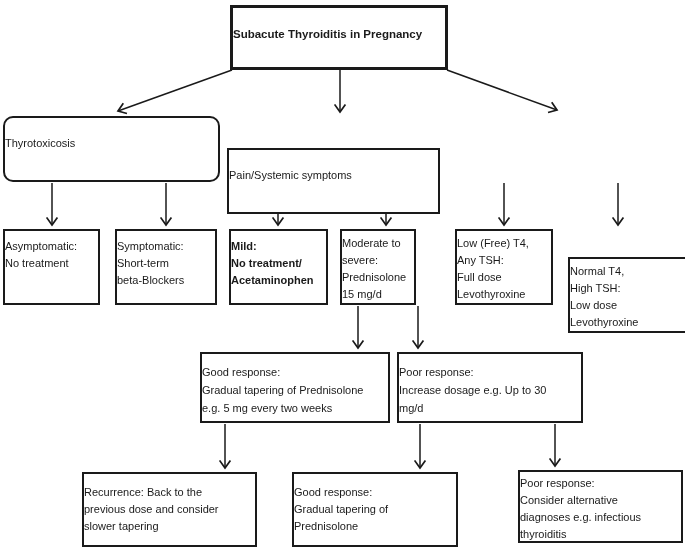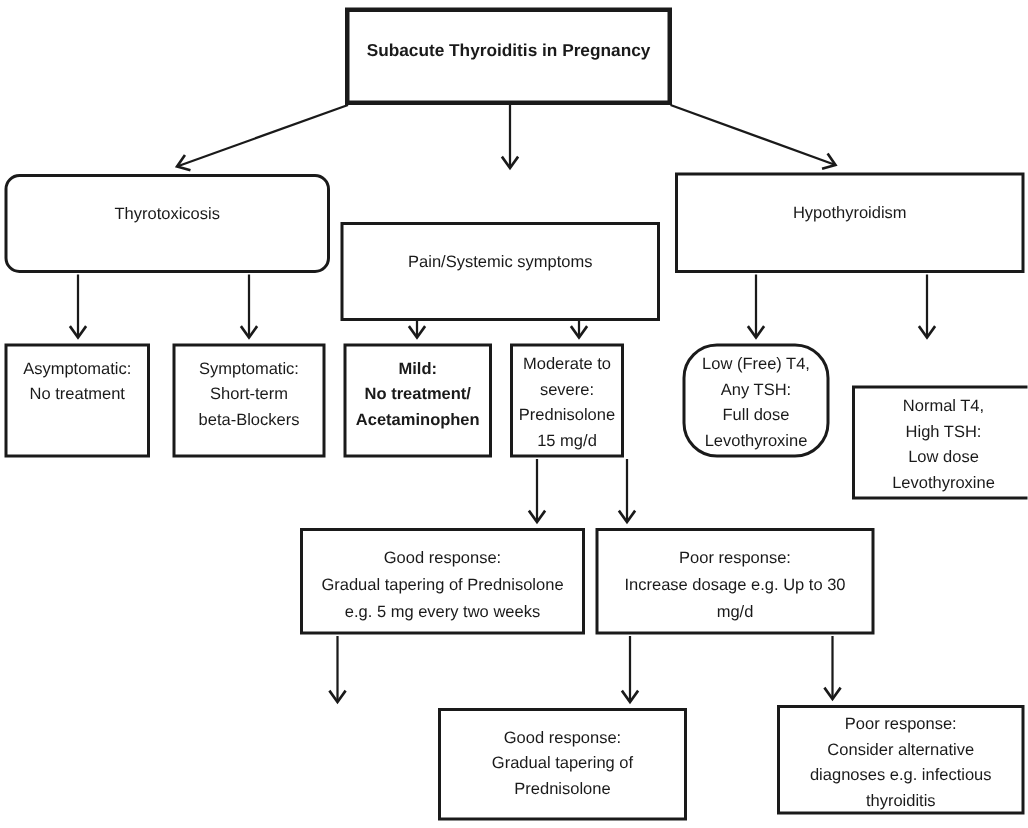--- a/index.html
+++ b/index.html
@@ -26,38 +26,37 @@
     fill: none;
   }
   .node {
     position: absolute;
     box-sizing: border-box;
     background: #ffffff;
     border: 2px solid #1a1a1a;
     color: #1a1a1a;
     font-size: 11px;
     line-height: 17px;
-    text-align: center;
     white-space: pre-line;
   }
   
   #n-root { left: 230px; top: 5px; width: 218px; height: 65px;
             border-width: 3px; font-weight: bold; font-size: 11.5px;
             padding-top: 18px; }
   
   #n-thyro { left: 3px;   top: 116px; width: 217px; height: 66px; padding-top: 17px; border-radius: 10px; }
   #n-pain  { left: 227px; top: 116px; width: 213px; height: 66px; padding-top: 17px; margin-top: 32px; }
   #n-hypo  { left: 450px; top: 115px; width: 233px; height: 67px; padding-top: 17px; }
   
   .lvl3 { top: 229px; height: 76px; padding-top: 7px; }
   #n-asym { left: 3px;   width: 97px;  }
   #n-symp { left: 115px; width: 102px; }
   #n-mild { left: 229px; width: 99px; font-weight: bold;  }
   #n-mod  { left: 340px; width: 76px;  padding-top: 4px; }
-  #n-lowt4  { left: 455px; width: 98px;  padding-top: 4px; border-radius: 23px; }
+  #n-lowt4  { left: 455px; width: 98px;  padding-top: 4px; }
   #n-normt4 { left: 568px; width: 122px; padding-top: 4px; margin-top: 28px; }
   
   .lvl4 { top: 352px; height: 71px; padding-top: 9px; line-height: 18px; }
   #n-good1 { left: 200px; width: 190px; }
   #n-poor1 { left: 397px; width: 186px; }
   
   .lvl5 { top: 472px; height: 75px; padding-top: 10px; }
   #n-recur { left: 82px;  width: 175px; }
   #n-good2 { left: 292px; width: 166px; }
   #n-poor2 { left: 518px; top: 470px; width: 165px; height: 73px; padding-top: 3px; }
@@ -86,21 +85,20 @@
     <line class="edge" x1="418" y1="306" x2="418" y2="348" marker-end="url(#ah)"></line>
     <line class="edge" x1="225" y1="424" x2="225" y2="468" marker-end="url(#ah)"></line>
     <line class="edge" x1="420" y1="424" x2="420" y2="468" marker-end="url(#ah)"></line>
     <line class="edge" x1="555" y1="424" x2="555" y2="466" marker-end="url(#ah)"></line>
   </svg>
 
   <div class="node" id="n-root">Subacute Thyroiditis in Pregnancy</div>
 
   <div class="node" id="n-thyro">Thyrotoxicosis</div>
   <div class="node" id="n-pain">Pain/Systemic symptoms</div>
-  <div class="node" id="n-hypo">Hypothyroidism</div>
 
   <div class="node lvl3" id="n-symp">Symptomatic:
 Short-term
 beta-Blockers</div>
   <div class="node lvl3" id="n-asym">Asymptomatic:
 No treatment</div>
   <div class="node lvl3" id="n-mild">Mild:
 No treatment/
 Acetaminophen</div>
   <div class="node lvl3" id="n-mod">Moderate to
@@ -116,20 +114,23 @@
 Low dose
 Levothyroxine</div>
 
   <div class="node lvl4" id="n-good1">Good response:
 Gradual tapering of Prednisolone
 e.g. 5 mg every two weeks</div>
   <div class="node lvl4" id="n-poor1">Poor response:
 Increase dosage e.g. Up to 30
 mg/d</div>
 
+  <div class="node lvl5" id="n-recur">Recurrence: Back to the
+previous dose and consider
+slower tapering</div>
   <div class="node lvl5" id="n-good2">Good response:
 Gradual tapering of
 Prednisolone</div>
   <div class="node lvl5" id="n-poor2">Poor response:
 Consider alternative
 diagnoses e.g. infectious
 thyroiditis</div>
 
 </div>
 

